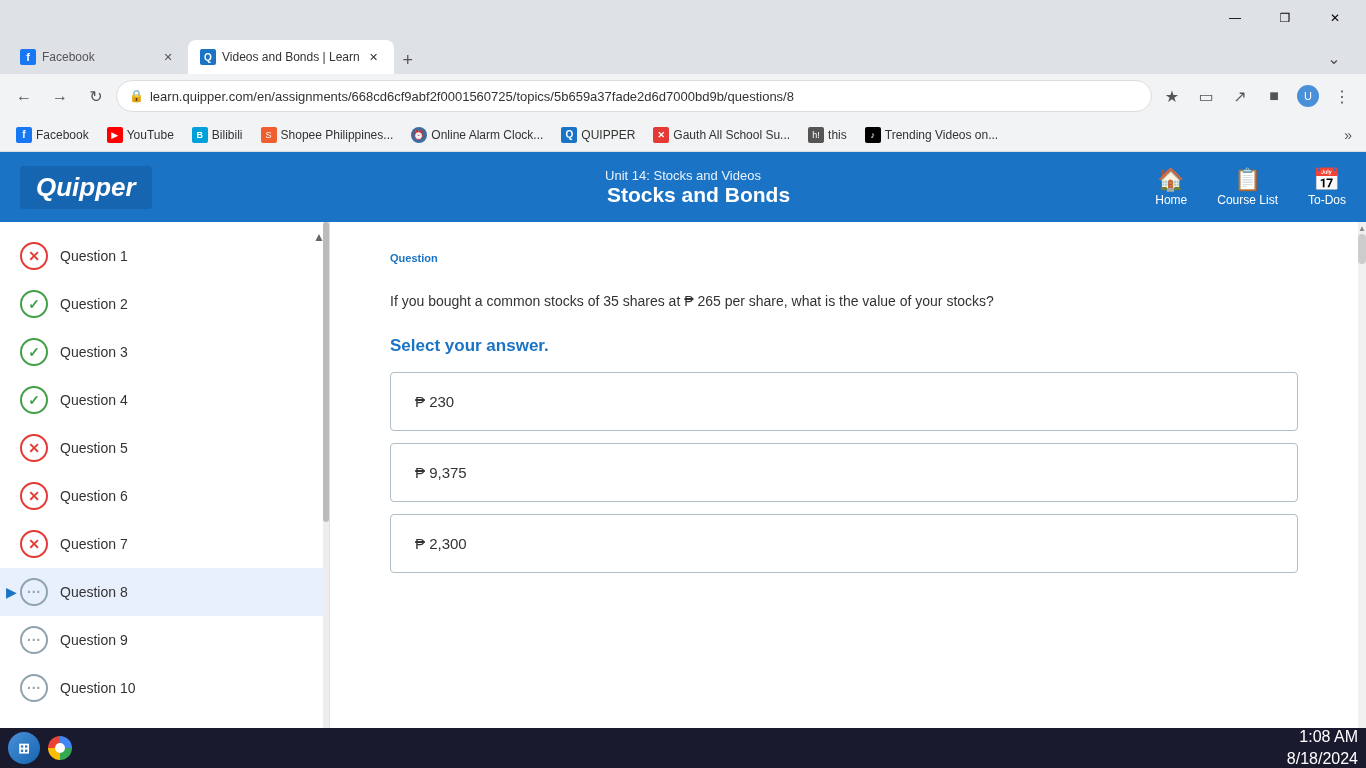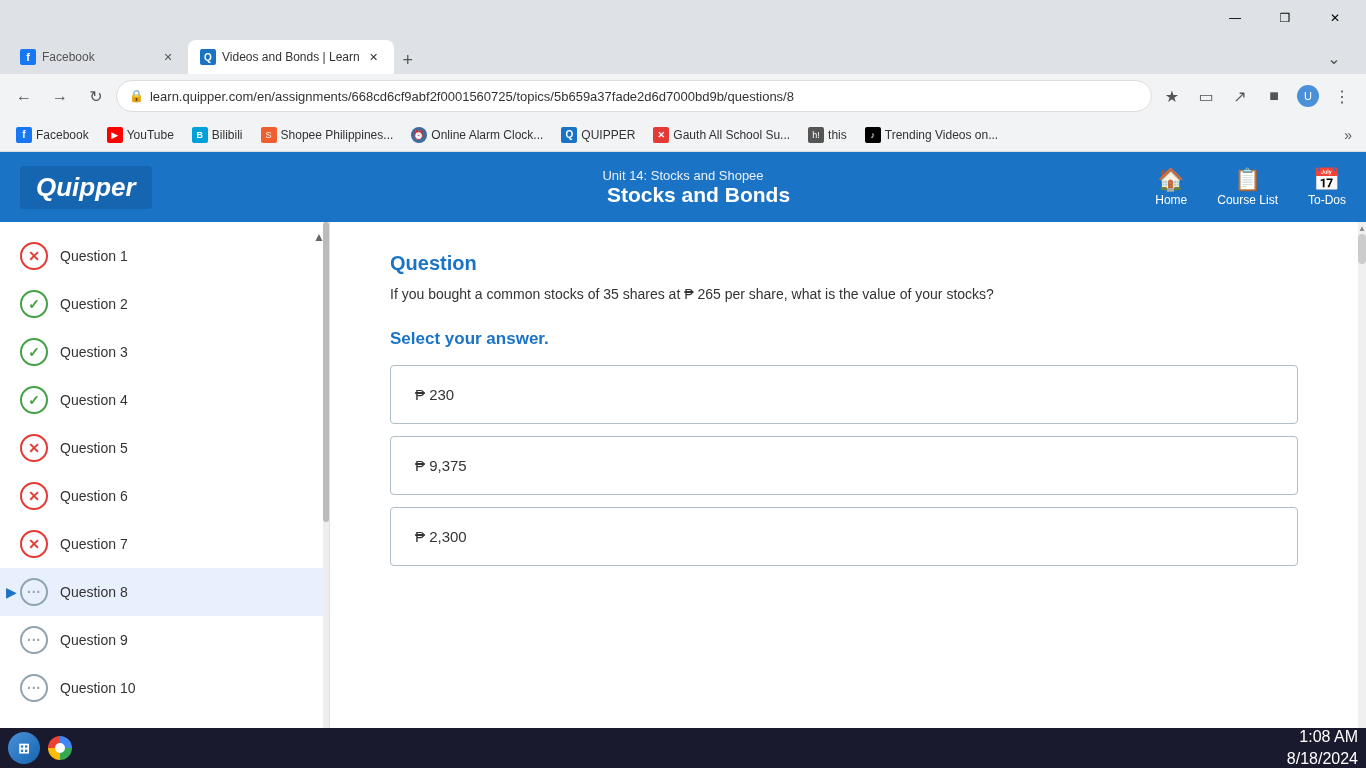--- a/index.html
+++ b/index.html
@@ -293,24 +293,24 @@
     }
 
     
     .main-content {
       flex: 1;
       overflow-y: auto;
       padding: 30px 60px;
       background: #fff;
     }
     .question-label {
-      font-size: 20px;
+      font-size: 11px;
       font-weight: bold;
       color: #1a73c5;
-      margin-bottom: 8px;
+      margin-bottom: 26px;
     }
     .question-text {
       font-size: 14px;
       color: #333;
       line-height: 1.6;
       margin-bottom: 24px;
     }
     .select-answer-label {
       font-size: 17px;
       font-weight: bold;
@@ -477,21 +477,21 @@
     <span>Trending Videos on...</span>
   </div>
   <div class="chevron-more">»</div>
 </div>
 
 <div class="page-content">
 
   <div class="quipper-header">
     <div class="quipper-logo">Quipper</div>
     <div class="header-center">
-      <div class="header-unit">Unit 14: Stocks and Shopee</div>
+      <div class="header-unit">Unit 14: Stocks and Videos</div>
       <div class="header-topic">Stocks and Bonds</div>
     </div>
     <div class="header-nav">
       <div class="header-nav-item">
         <span class="nav-icon">🏠</span>
         <span>Home</span>
       </div>
       <div class="header-nav-item">
         <span class="nav-icon">📋</span>
         <span>Course List</span>

